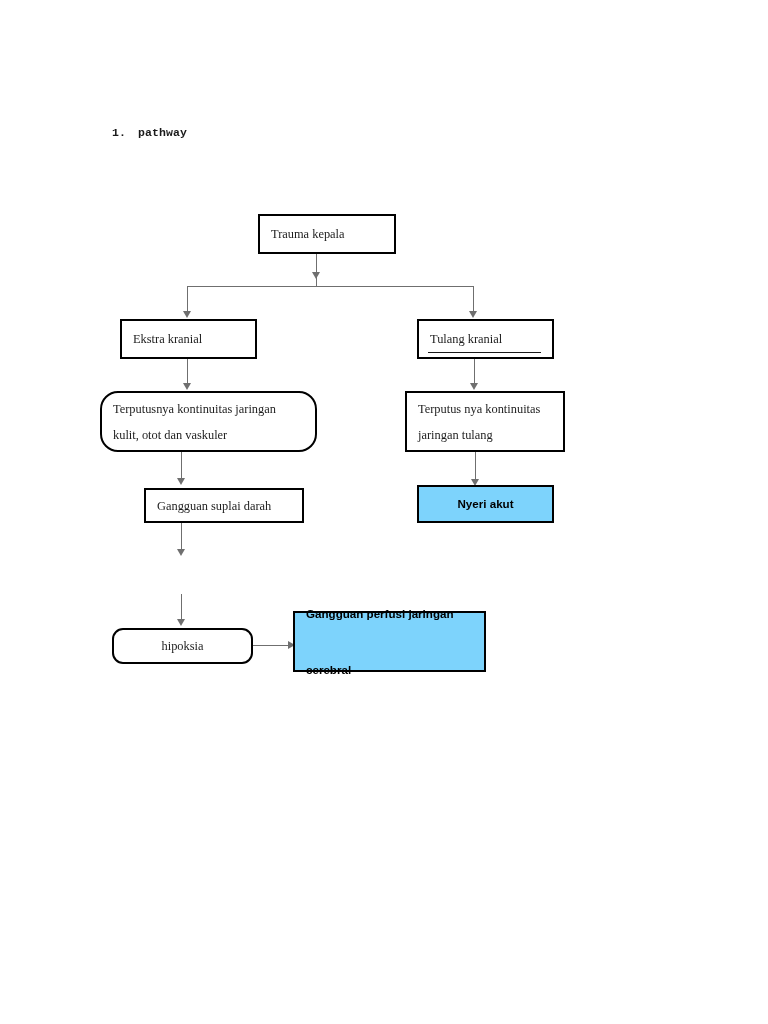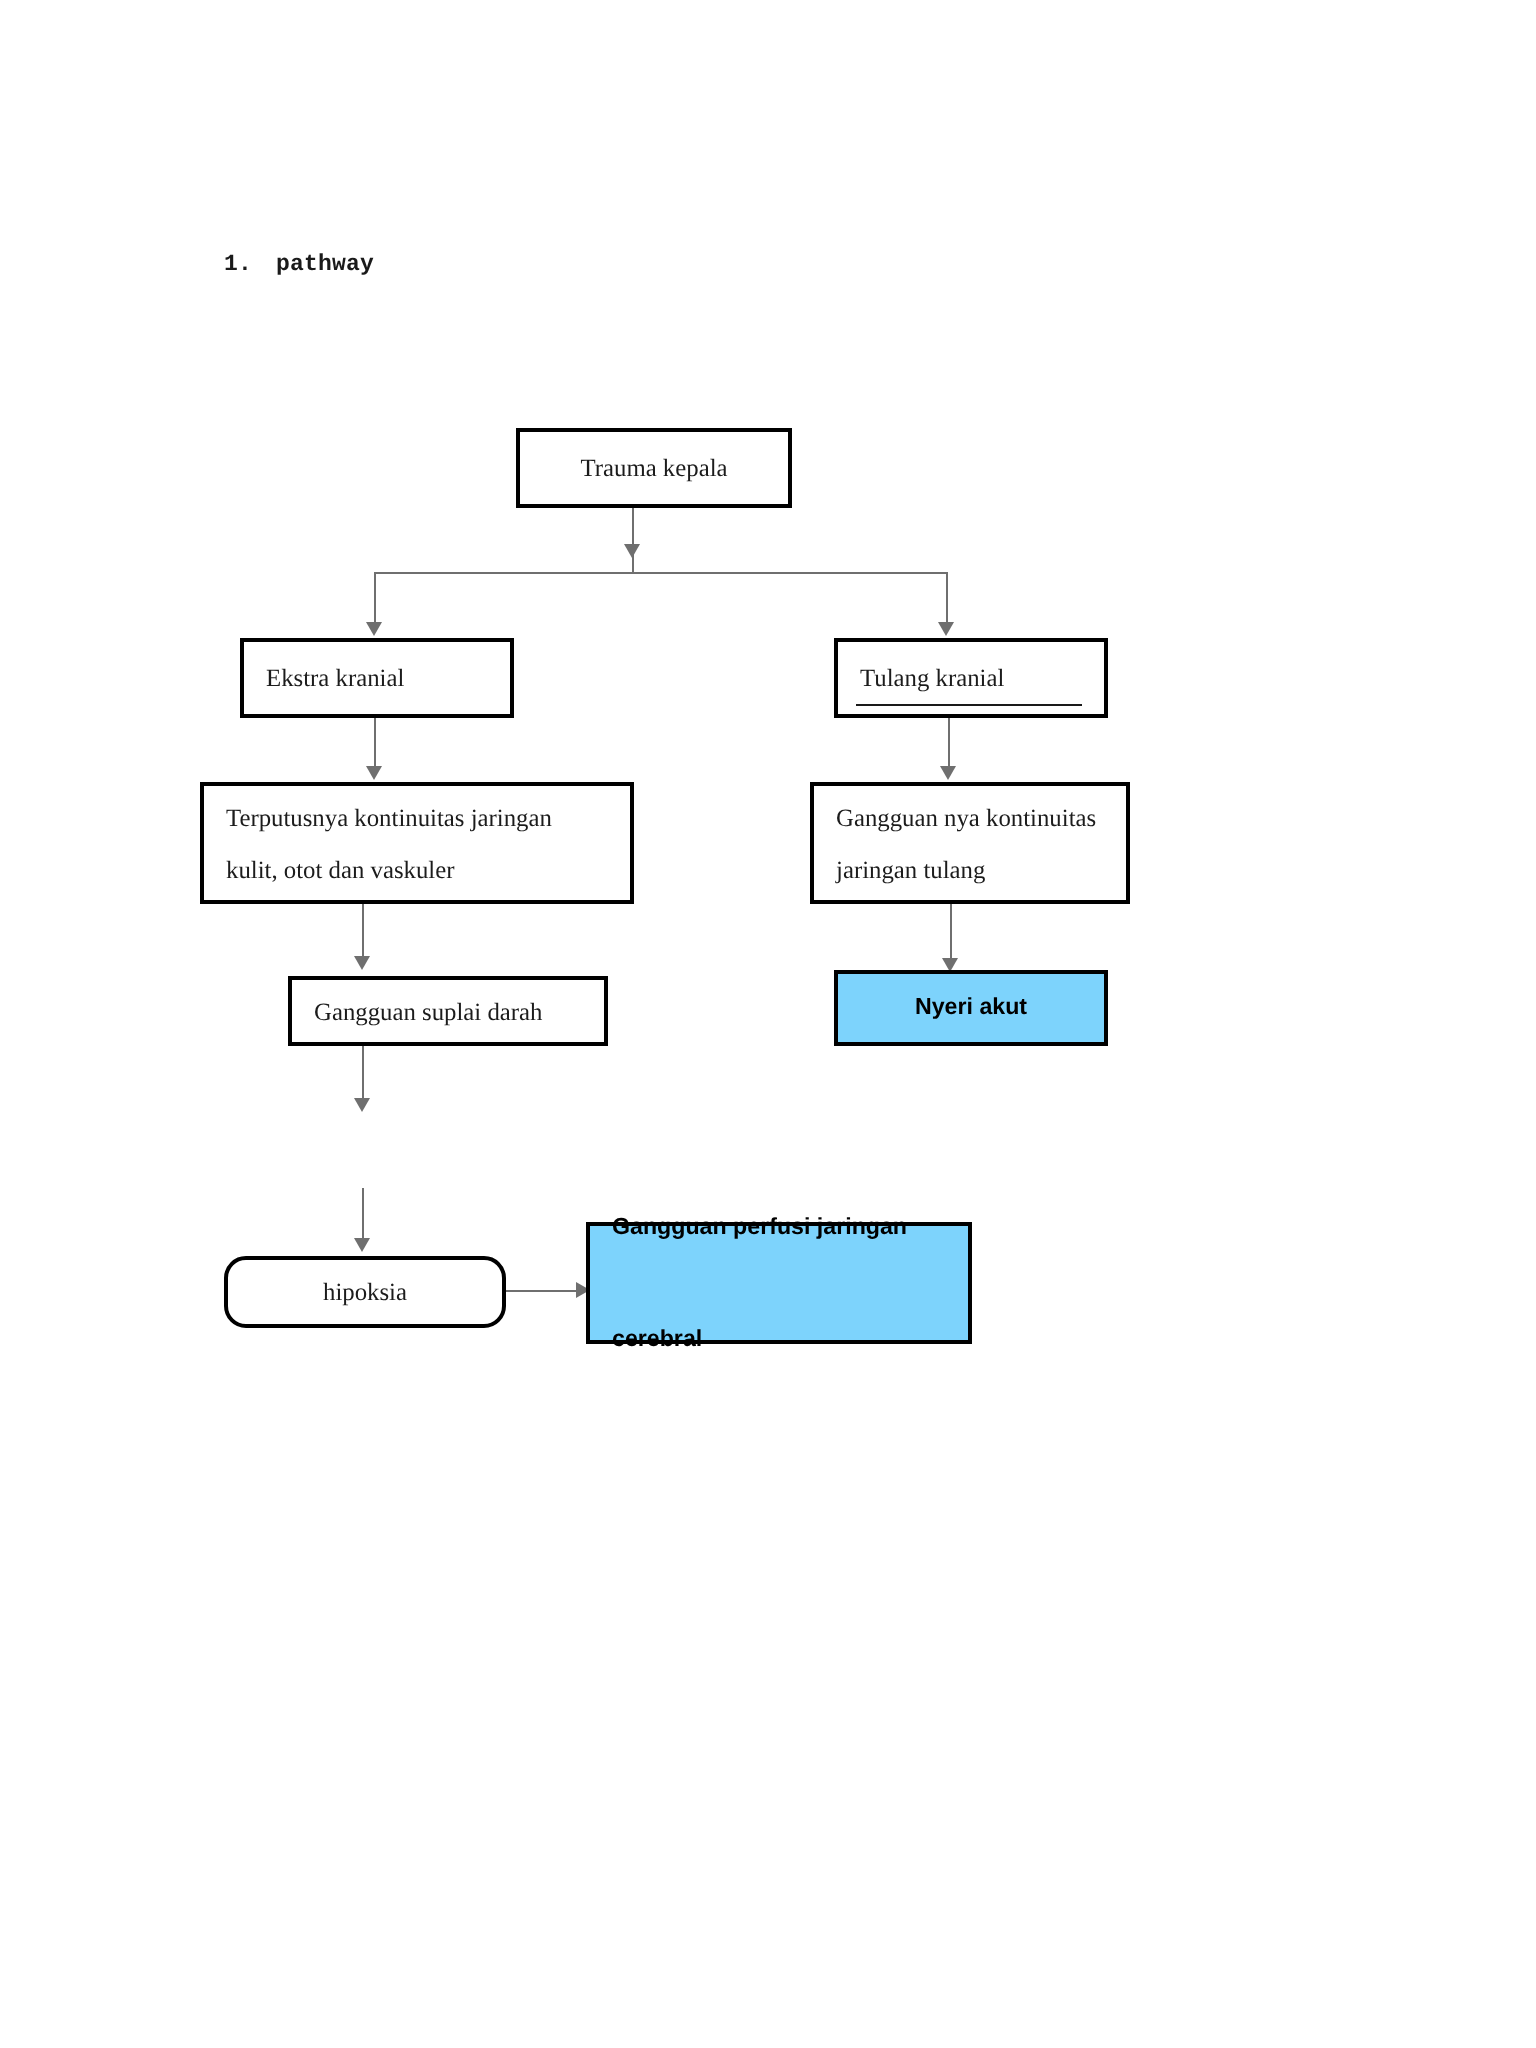--- a/index.html
+++ b/index.html
@@ -121,40 +121,40 @@
 
   <div class="vline" style="left:181px; top:523px; height:29px;"></div>
   <div class="arrow-down" style="left:177px; top:549px;"></div>
 
   <div class="vline" style="left:181px; top:594px; height:28px;"></div>
   <div class="arrow-down" style="left:177px; top:619px;"></div>
 
   <div class="hline" style="left:253px; top:645px; width:40px;"></div>
   <div class="arrow-right" style="left:288px; top:641px;"></div>
 
-  <div class="node" style="left:258px; top:214px; width:138px; height:40px;align-items:center;">
+  <div class="node" style="left:258px; top:214px; width:138px; height:40px;">
     <span class="ln">Trauma kepala</span>
   </div>
 
   <div class="node" style="left:120px; top:319px; width:137px; height:40px;">
     <span class="ln">Ekstra kranial</span>
   </div>
 
   <div class="node" style="left:417px; top:319px; width:137px; height:40px;">
     <span class="ln">Tulang kranial</span>
   </div>
   <div class="ruled" style="left:428px; top:352px; width:113px;"></div>
 
-  <div class="node" style="left:100px; top:391px; width:217px; height:61px;">
+  <div class="node" style="left:100px; top:391px; width:217px; height:61px;border-radius:18px;">
     <span class="ln">Terputusnya kontinuitas jaringan</span>
     <span class="ln">kulit, otot dan vaskuler</span>
   </div>
 
   <div class="node" style="left:405px; top:391px; width:160px; height:61px;">
-    <span class="ln">Gangguan nya kontinuitas</span>
+    <span class="ln">Terputus nya kontinuitas</span>
     <span class="ln">jaringan tulang</span>
   </div>
 
   <div class="node" style="left:112px; top:488px; width:160px; height:35px;margin-left:32px;">
     <span class="ln">Gangguan suplai darah</span>
   </div>
 
   <div class="node blue center" style="left:417px; top:485px; width:137px; height:38px;">
     <span class="ln">Nyeri akut</span>
   </div>

